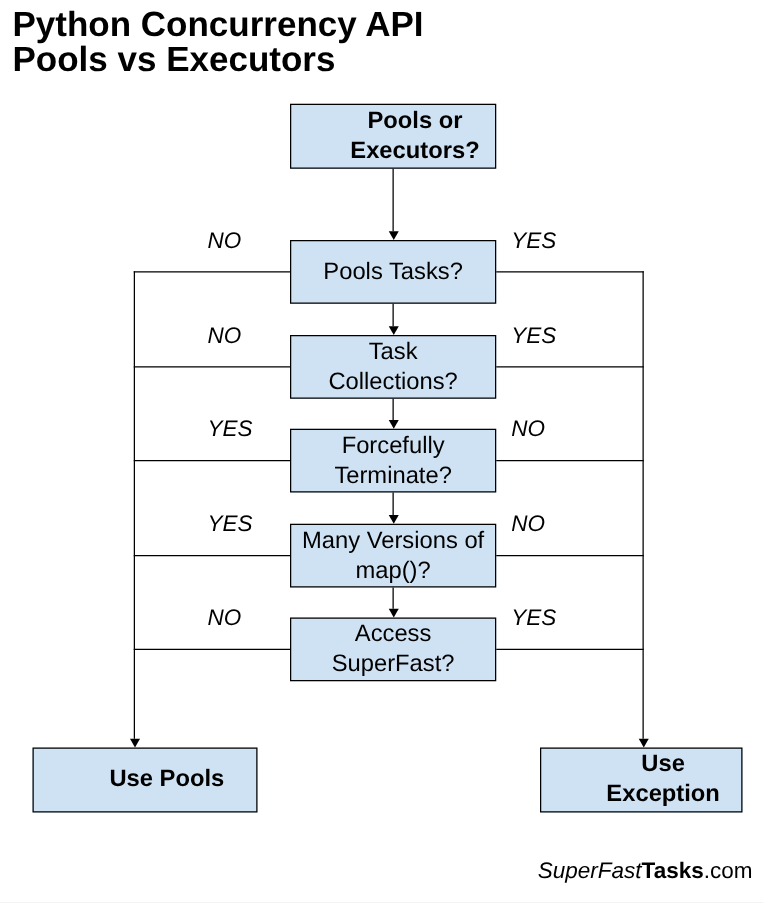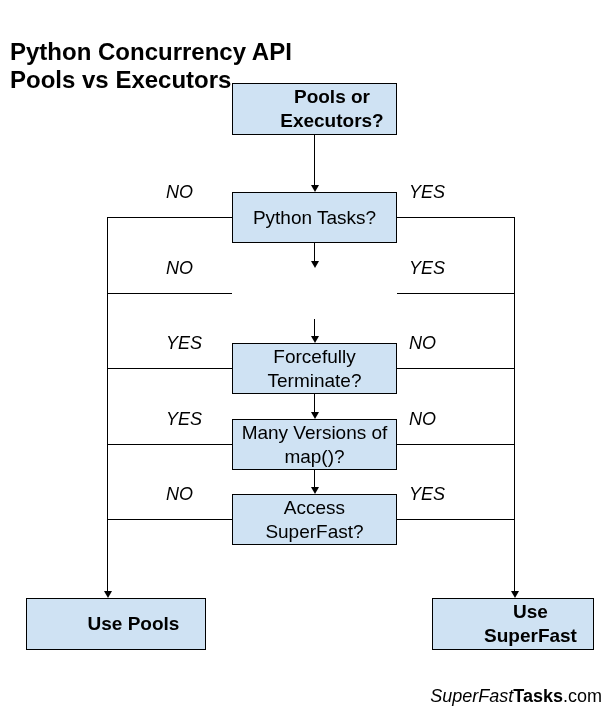--- a/index.html
+++ b/index.html
@@ -6,21 +6,21 @@
     --bg:#ffffff; --box-fill:#cfe2f3; --box-border:#000000;
     --line:#000000; --text:#000000;
   }
   *{margin:0;padding:0;box-sizing:border-box;}
   html,body{background:#e9e9e9;}
   .canvas{
     position:relative;width:613px;height:722px;background:var(--bg);
     font-family:"Liberation Sans","DejaVu Sans",sans-serif;color:var(--text);
     overflow:hidden;
   }
-  .title{position:absolute;left:10px;top:6px;font-size:24px;font-weight:bold;line-height:28px;margin-top:32px;}
+  .title{position:absolute;left:10px;top:6px;font-size:28px;font-weight:bold;line-height:28px;}
   .box{
     position:absolute;background:var(--box-fill);border:1px solid var(--box-border);
     display:flex;align-items:center;justify-content:center;text-align:center;
     font-size:19px;line-height:24px;white-space:pre-line;
   }
   .box.bold{font-weight:bold;padding-left:35px;}
   .vline{position:absolute;width:1px;background:var(--line);}
   .hline{position:absolute;height:1px;background:var(--line);}
   .arrowhead{
     position:absolute;width:0;height:0;
@@ -38,35 +38,37 @@
 <div class="canvas">
 
   <div class="title">
     <div>Python Concurrency API</div>
     <div>Pools vs Executors</div>
   </div>
 
   <div class="box bold" style="left:232px;top:83px;width:165px;height:52px;">Pools or
 Executors?</div>
 
-  <div class="box" style="left:232px;top:192px;width:165px;height:51px;">Python Tasks?</div>
+  <div class="box" style="left:232px;top:192px;width:165px;height:51px;">Pools Tasks?</div>
 
+  <div class="box" style="left:232px;top:268px;width:165px;height:51px;">Task
+Collections?</div>
 
   <div class="box" style="left:232px;top:419px;width:165px;height:51px;">Many Versions of
 map()?</div>
 
   <div class="box" style="left:232px;top:343px;width:165px;height:51px;">Forcefully
 Terminate?</div>
 
   <div class="box" style="left:232px;top:494px;width:165px;height:51px;">Access
 SuperFast?</div>
 
   <div class="box bold" style="left:26px;top:598px;width:180px;height:52px;">Use Pools</div>
 
-  <div class="box bold" style="left:432px;top:598px;width:162px;height:52px;">Use SuperFast</div>
+  <div class="box bold" style="left:432px;top:598px;width:162px;height:52px;">Use Exception</div>
 
   <div class="vline" style="left:314px;top:135px;height:50px;"></div>
   <div class="arrowhead" style="left:311px;top:185px;"></div>
 
   <div class="vline" style="left:314px;top:243px;height:18px;"></div>
   <div class="arrowhead" style="left:311px;top:261px;"></div>
 
   <div class="vline" style="left:314px;top:319px;height:17px;"></div>
   <div class="arrowhead" style="left:311px;top:336px;"></div>
 

